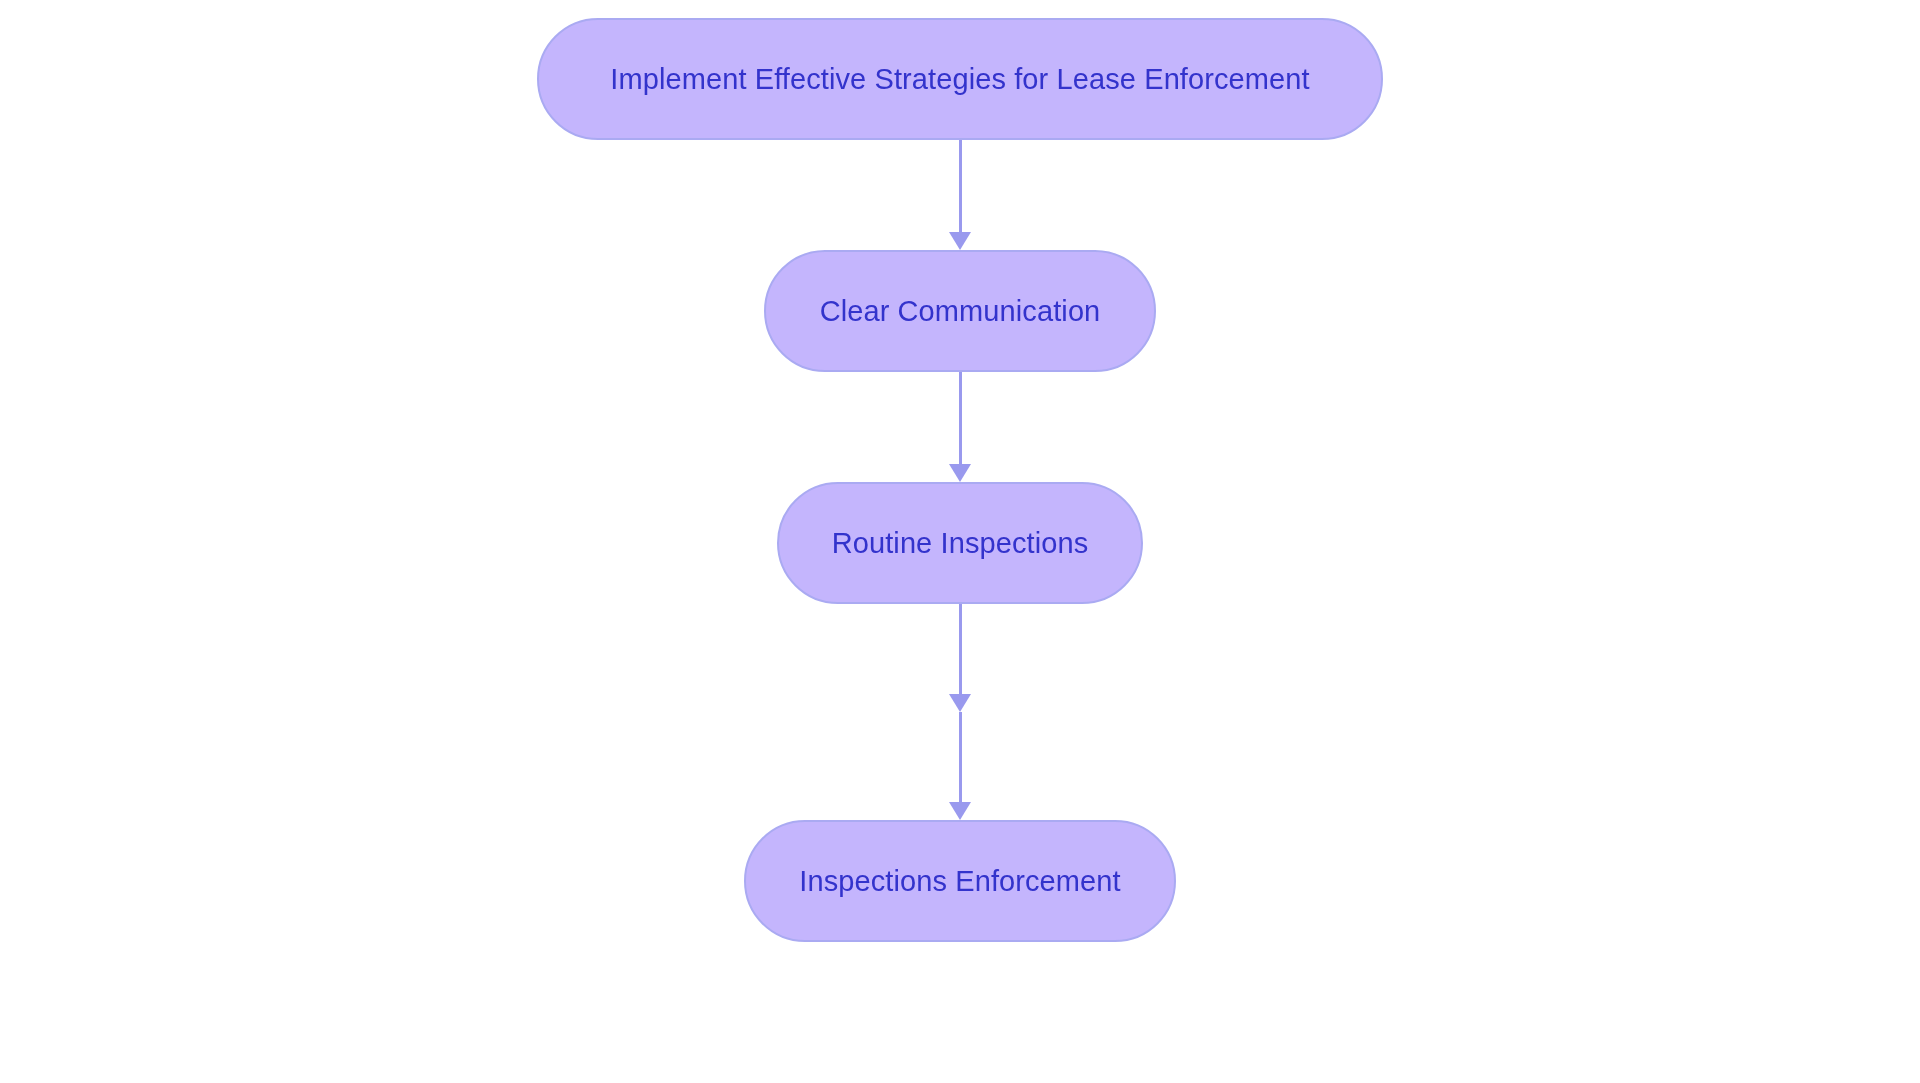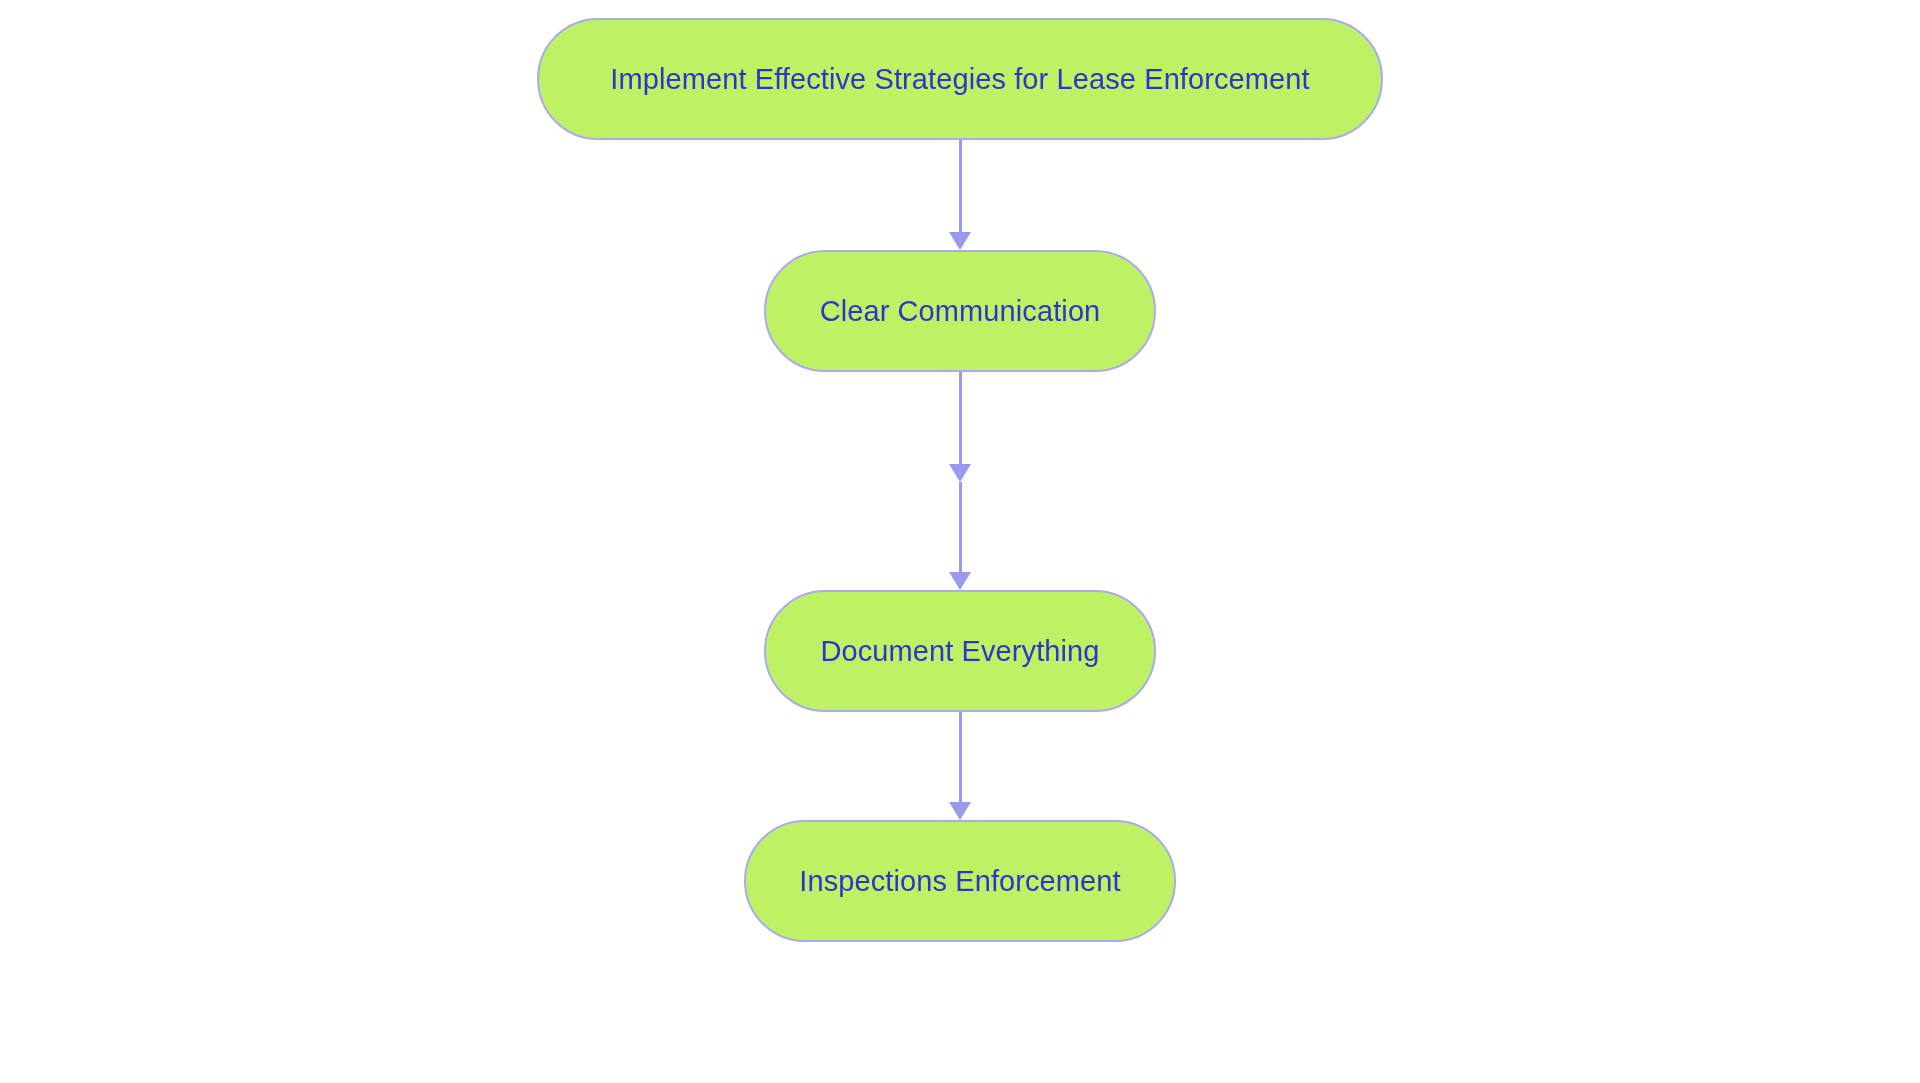--- a/index.html
+++ b/index.html
@@ -31,21 +31,21 @@
     display: flex;
     flex-direction: column;
     align-items: center;
     justify-content: flex-start;
   }
 
   
   .node {
     box-sizing: border-box;
     height: 122px;
-    background: #bef264;
+    background: #c4b5fd;
     border: 2px solid #aaaaf2;
     border-radius: 61px;
     display: flex;
     align-items: center;
     justify-content: center;
     padding: 0 34px;
     position: relative;
     z-index: 2;
   }
 
@@ -117,29 +117,29 @@
 
     <div class="node node-step-1">
       <span class="node-label">Clear Communication</span>
     </div>
 
     <div class="connector gap-2">
       <div class="connector-line"></div>
       <div class="connector-head"></div>
     </div>
 
+    <div class="node node-step-2">
+      <span class="node-label">Routine Inspections</span>
+    </div>
 
     <div class="connector gap-3">
       <div class="connector-line"></div>
       <div class="connector-head"></div>
     </div>
 
-    <div class="node node-step-3">
-      <span class="node-label">Document Everything</span>
-    </div>
 
     <div class="connector gap-4">
       <div class="connector-line"></div>
       <div class="connector-head"></div>
     </div>
 
     <div class="node node-step-4">
       <span class="node-label">Inspections Enforcement</span>
     </div>
 

